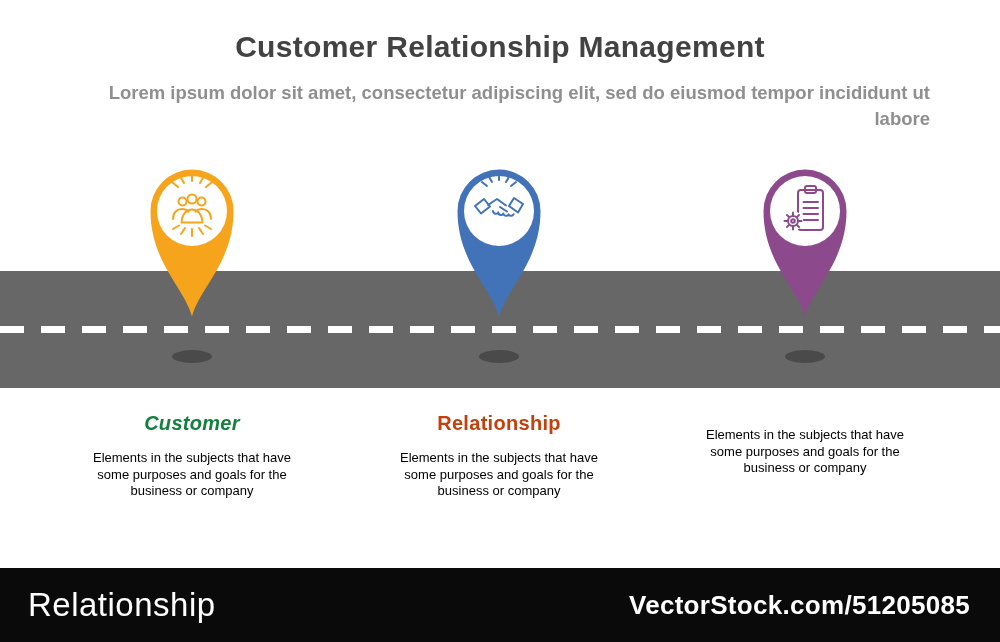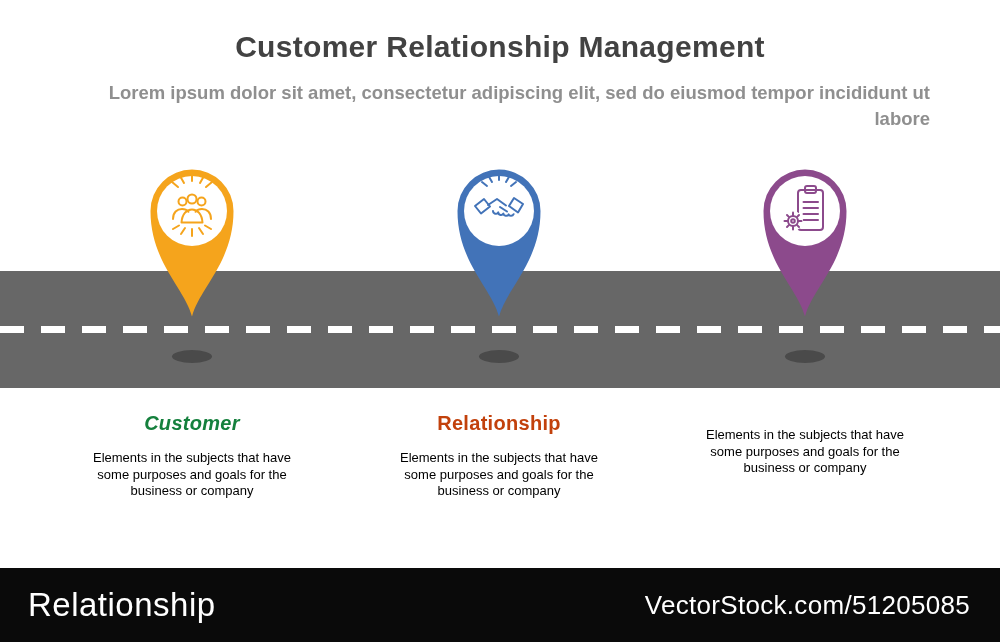--- a/index.html
+++ b/index.html
@@ -55,21 +55,21 @@
   .footer {
     position:absolute; left:0; bottom:0; width:1000px; height:74px;
     background:#0a0a0a; color:#ffffff;
   }
   .footer-brand {
     position:absolute; left:28px; top:50%; transform:translateY(-50%);
     font-size:33px; font-weight:500; letter-spacing:.5px;
   }
   .footer-credit {
     position:absolute; right:30px; top:50%; transform:translateY(-50%);
-    font-size:26px; font-weight:400; letter-spacing:.3px;
+    font-size:26px; font-weight:700; letter-spacing:.3px;
   }
 </style>
 </head>
 <body>
 
 <div class="canvas">
 
   <div class="title">Customer Relationship Management</div>
   <div class="subtitle">
     <div>Lorem ipsum dolor sit amet, consectetur adipiscing elit, sed do eiusmod tempor incididunt ut labore</div>

